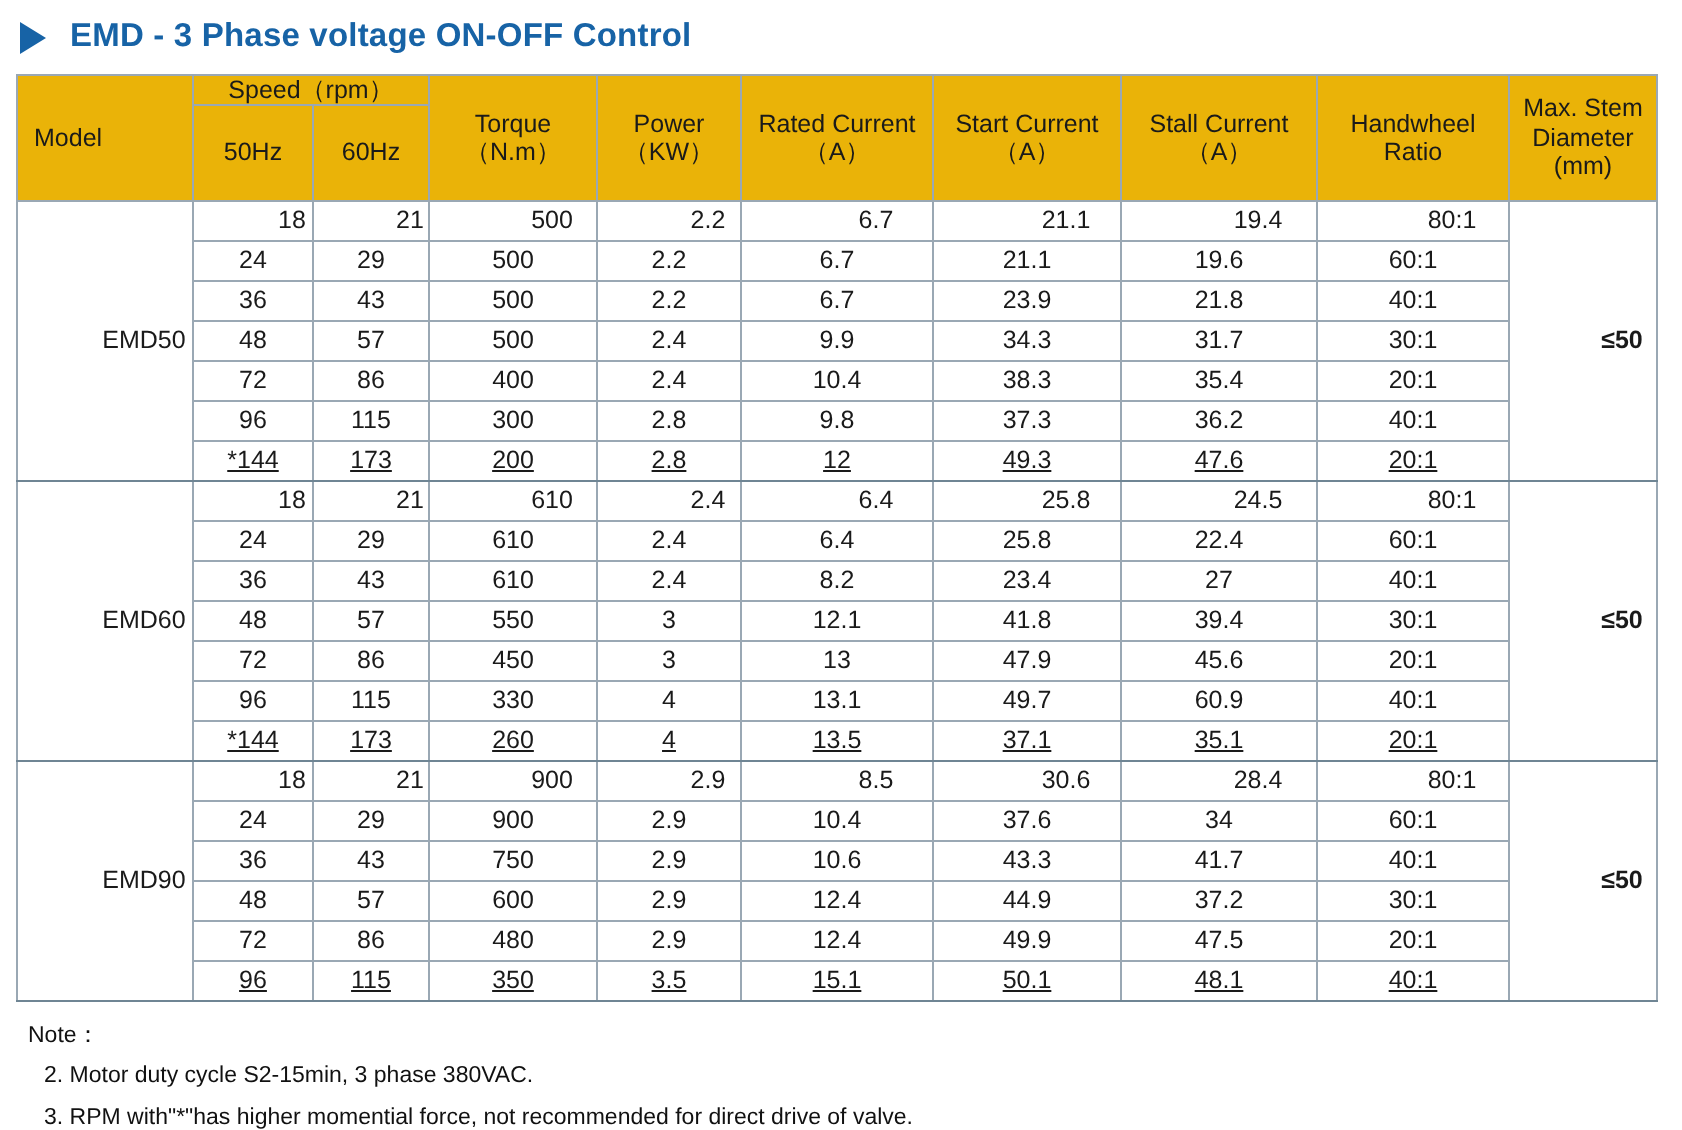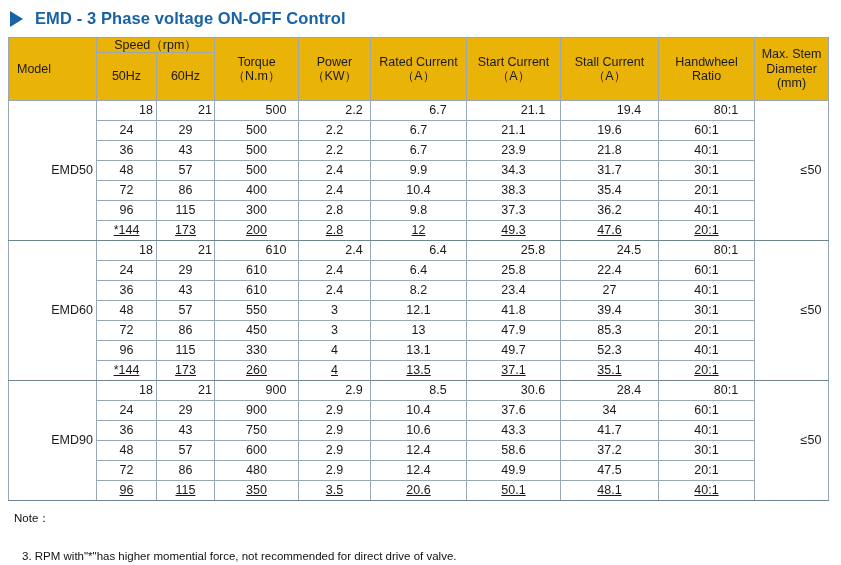--- a/index.html
+++ b/index.html
@@ -81,20 +81,21 @@
     border-top: 1px solid #6f8594;
   }
   td.model-cell {
     text-align: left;
     padding-left: 8px;
     font-size: 13px;
     border-right: 1px solid #9aa8b4;
   }
   td.stem-cell {
     font-size: 12.5px;
+    font-weight: bold;
   }
   
   tbody td {
     border-top: 1px solid #c3ced6;
     border-bottom: 1px solid #c3ced6;
   }
   tbody tr.group-last td {
     border-bottom: 1px solid #6f8594;
     text-decoration: underline;
   }
@@ -108,21 +109,21 @@
     border-bottom: 1px solid #6f8594;
   }
   
   .notes {
     margin: 12px 0 0 14px;
     font-size: 11.5px;
     color: #111;
     line-height: 1.0;
   }
   .notes .note-title {
-    margin-bottom: 27px;
+    margin-bottom: 9px;
     font-size: 11.5px;
   }
   .notes .note-line {
     margin-bottom: 9px;
     padding-left: 8px;
     font-size: 11.5px;
   }
 </style>
 </head>
 <body>
@@ -301,31 +302,31 @@
           <td>39.4</td>
           <td>30:1</td>
         </tr>
         <tr>
           <td>72</td>
           <td>86</td>
           <td>450</td>
           <td>3</td>
           <td>13</td>
           <td>47.9</td>
-          <td>85.3</td>
+          <td>45.6</td>
           <td>20:1</td>
         </tr>
         <tr>
           <td>96</td>
           <td>115</td>
           <td>330</td>
           <td>4</td>
           <td>13.1</td>
           <td>49.7</td>
-          <td>52.3</td>
+          <td>60.9</td>
           <td>40:1</td>
         </tr>
         <tr class="group-last">
           <td>*144</td>
           <td>173</td>
           <td>260</td>
           <td>4</td>
           <td>13.5</td>
           <td>37.1</td>
           <td>35.1</td>
@@ -362,45 +363,46 @@
           <td>43.3</td>
           <td>41.7</td>
           <td>40:1</td>
         </tr>
         <tr>
           <td>48</td>
           <td>57</td>
           <td>600</td>
           <td>2.9</td>
           <td>12.4</td>
-          <td>58.6</td>
+          <td>44.9</td>
           <td>37.2</td>
           <td>30:1</td>
         </tr>
         <tr>
           <td>72</td>
           <td>86</td>
           <td>480</td>
           <td>2.9</td>
           <td>12.4</td>
           <td>49.9</td>
           <td>47.5</td>
           <td>20:1</td>
         </tr>
         <tr class="group-last">
           <td>96</td>
           <td>115</td>
           <td>350</td>
           <td>3.5</td>
-          <td>20.6</td>
+          <td>15.1</td>
           <td>50.1</td>
           <td>48.1</td>
           <td>40:1</td>
         </tr>
       </tbody>
   </table>
 
   <div class="notes">
     <div class="note-title">Note：</div>
+    <div class="note-line">2.  Motor duty cycle S2-15min, 3 phase 380VAC.</div>
     <div class="note-line">3.  RPM with"*"has higher momential force, not recommended for direct drive of valve.</div>
   </div>
 
 </div>
 
 </body></html>

